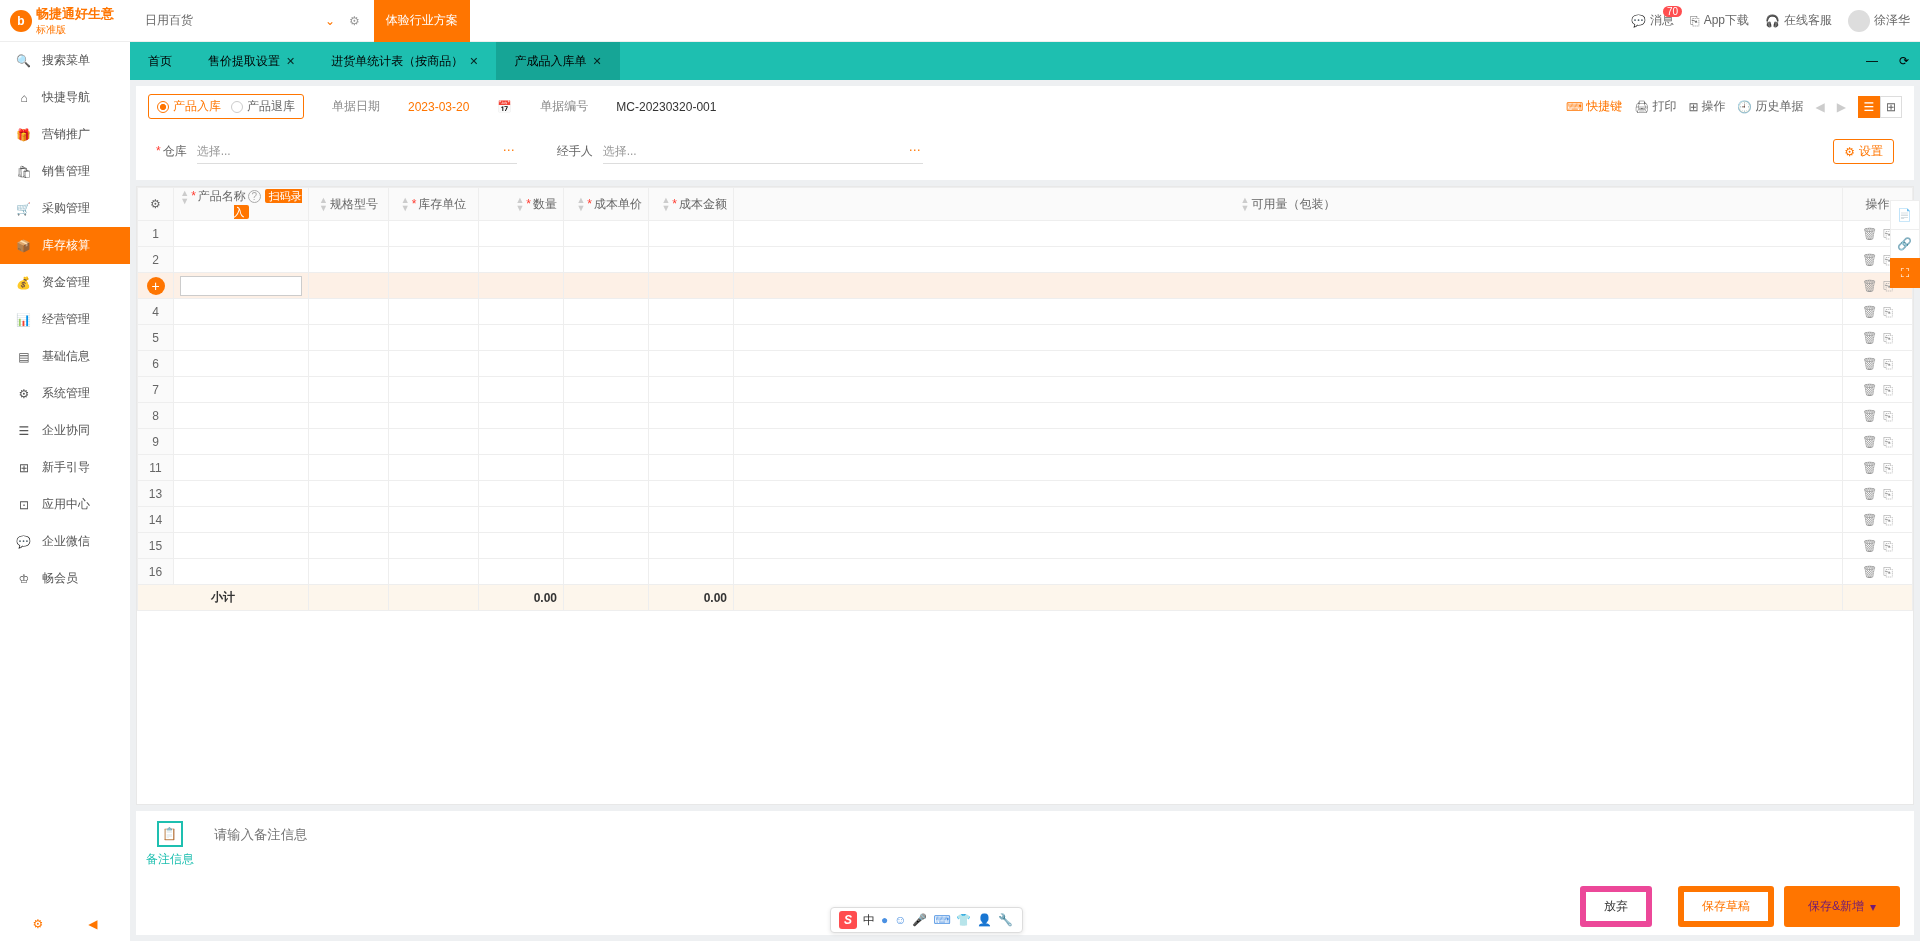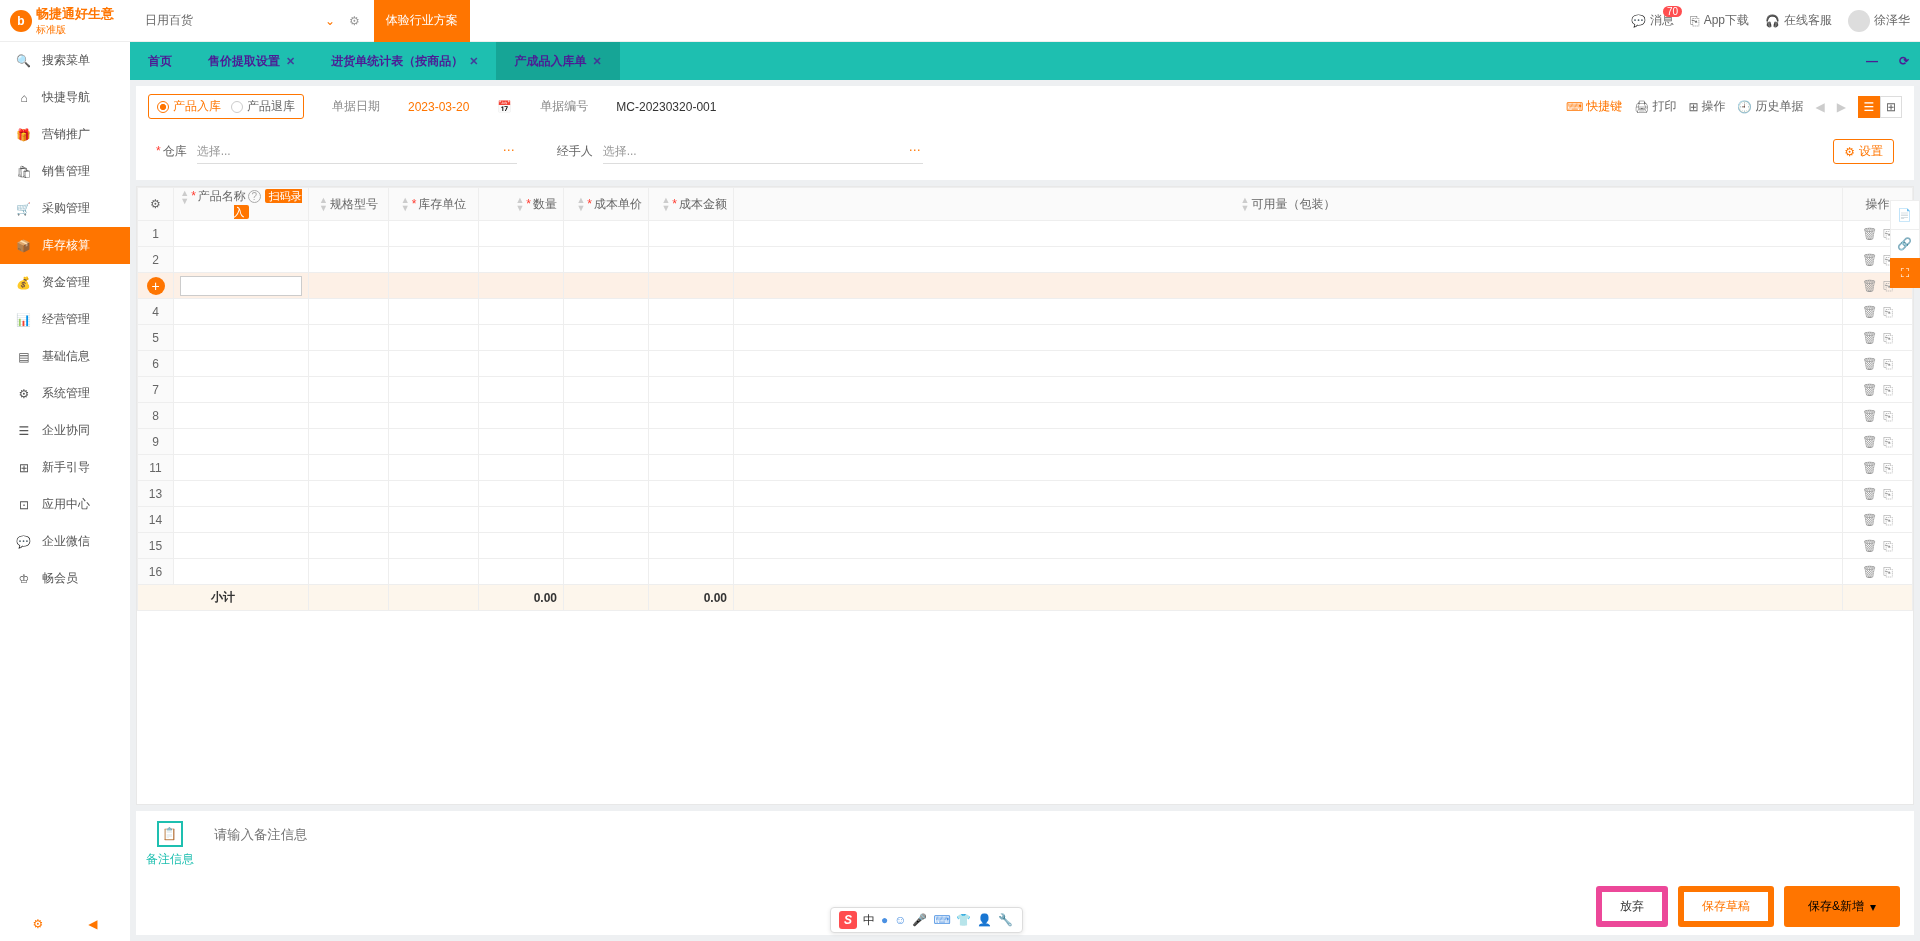--- a/index.html
+++ b/index.html
@@ -27,21 +27,21 @@
     .sidebar { width: 130px; background: #fff; display: flex; flex-direction: column; }
     .sidebar-item { display: flex; align-items: center; padding: 10px 16px; color: #555; cursor: pointer; gap: 10px; }
     .sidebar-item.active { background: #ff7500; color: #fff; }
     .sidebar-item .icon { width: 16px; text-align: center; }
     .sidebar-bottom { margin-top: auto; display: flex; justify-content: space-around; padding: 10px; color: #ff7500; }
     
     
     .content { flex: 1; display: flex; flex-direction: column; background: #eef0f2; overflow: hidden; }
     
     
-    .tabs-bar { height: 38px; background: #1ebfb0; display: flex; align-items: center; color: #4c1d95; font-weight: bold; }
+    .tabs-bar { height: 38px; background: #1ebfb0; display: flex; align-items: center; color: #000000; }
     .tab { padding: 0 18px; height: 100%; display: flex; align-items: center; gap: 6px; cursor: pointer; }
     .tab.active { background: #16a596; }
     .tab-close { font-size: 11px; opacity: .8; }
     .tabs-right { margin-left: auto; display: flex; }
     .tabs-right .tbtn { width: 32px; display: flex; align-items: center; justify-content: center; cursor: pointer; }
     
     
     .page-body { flex:1; padding: 6px; display:flex; flex-direction:column; overflow:hidden; }
     .toolbar { background:#fff; padding: 8px 12px; display:flex; align-items:center; gap: 28px; }
     .radio-group { display:flex; gap:10px; border:1px solid #ff7500; border-radius:3px; padding:3px 8px; }
@@ -87,22 +87,22 @@
     
     
     .remark-box { background:#fff; margin-top:6px; padding:10px; display:flex; gap:14px; align-items:flex-start; }
     .remark-label { display:flex; flex-direction:column; align-items:center; color:#1ebfb0; }
     .remark-icon { width:26px; height:26px; border:2px solid #1ebfb0; display:flex; align-items:center; justify-content:center; margin-bottom:4px; }
     .remark-input { flex:1; border:none; color:#bbb; padding:6px; }
     
     
     .footer-bar { background:#fff; padding:8px 14px; display:flex; justify-content:flex-end; gap:10px; align-items:center; }
     .btn { padding:6px 18px; border-radius:3px; border:6px solid #ec4899; cursor:pointer; background:#fff; }
-    .btn.draft { color:#ff7500; border-color:#ff7500; }
-    .btn.primary { background:#ff7500; color:#000000; border-color:#ff7500; display:flex; align-items:center; gap:6px; }
+    .btn.draft { color:#ff7500; border-color:#ff7500;margin-left:16px; }
+    .btn.primary { background:#ff7500; color:#701a75; border-color:#ff7500; display:flex; align-items:center; gap:6px; }
     
     
     .float-right { position:fixed; right:0; top:200px; display:flex; flex-direction:column; }
     .float-right div { width:30px; height:30px; background:#fff; border:1px solid #eee; display:flex; align-items:center; justify-content:center; color:#999; margin-bottom:-1px; }
     .float-right div.orange { background:#ff7500; color:#fff; border-color:#ff7500; }
     
     
     .ime-bar { position:fixed; bottom:8px; left:50%; transform:translateX(-130px); background:#fff; border:1px solid #ddd; border-radius:4px; padding:3px 8px; display:flex; gap:6px; align-items:center; box-shadow:0 1px 4px rgba(0,0,0,.1); }
     .ime-s { background:#ff4d4f; color:#fff; width:18px; height:18px; display:flex; align-items:center; justify-content:center; border-radius:3px; font-weight:bold; font-style:italic; }
   </style>

